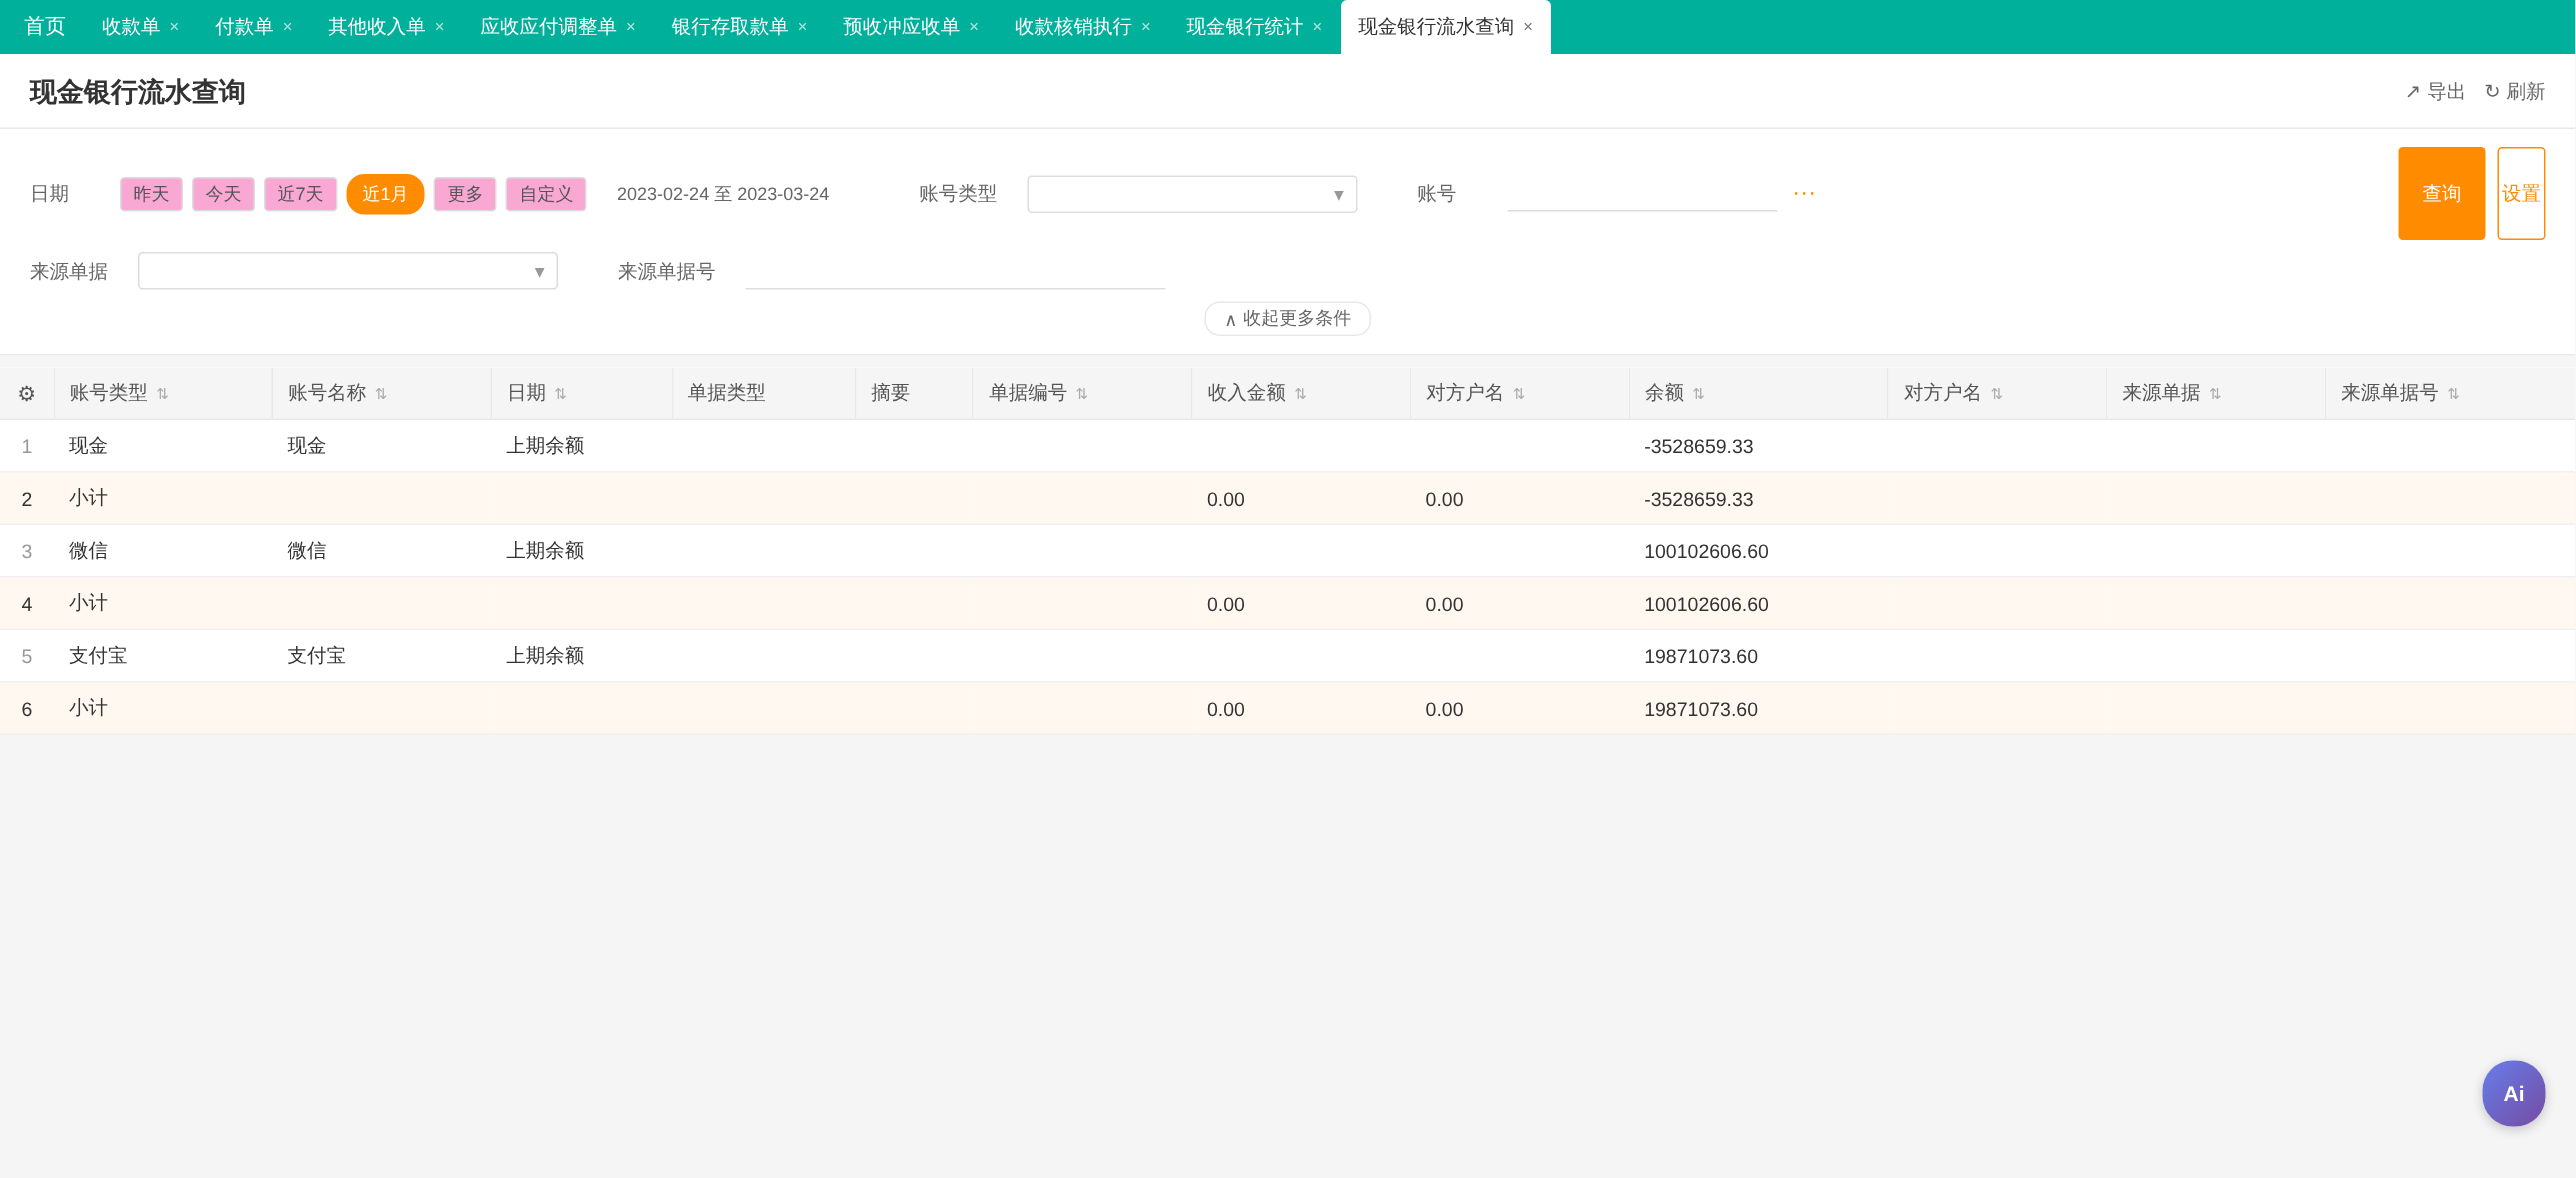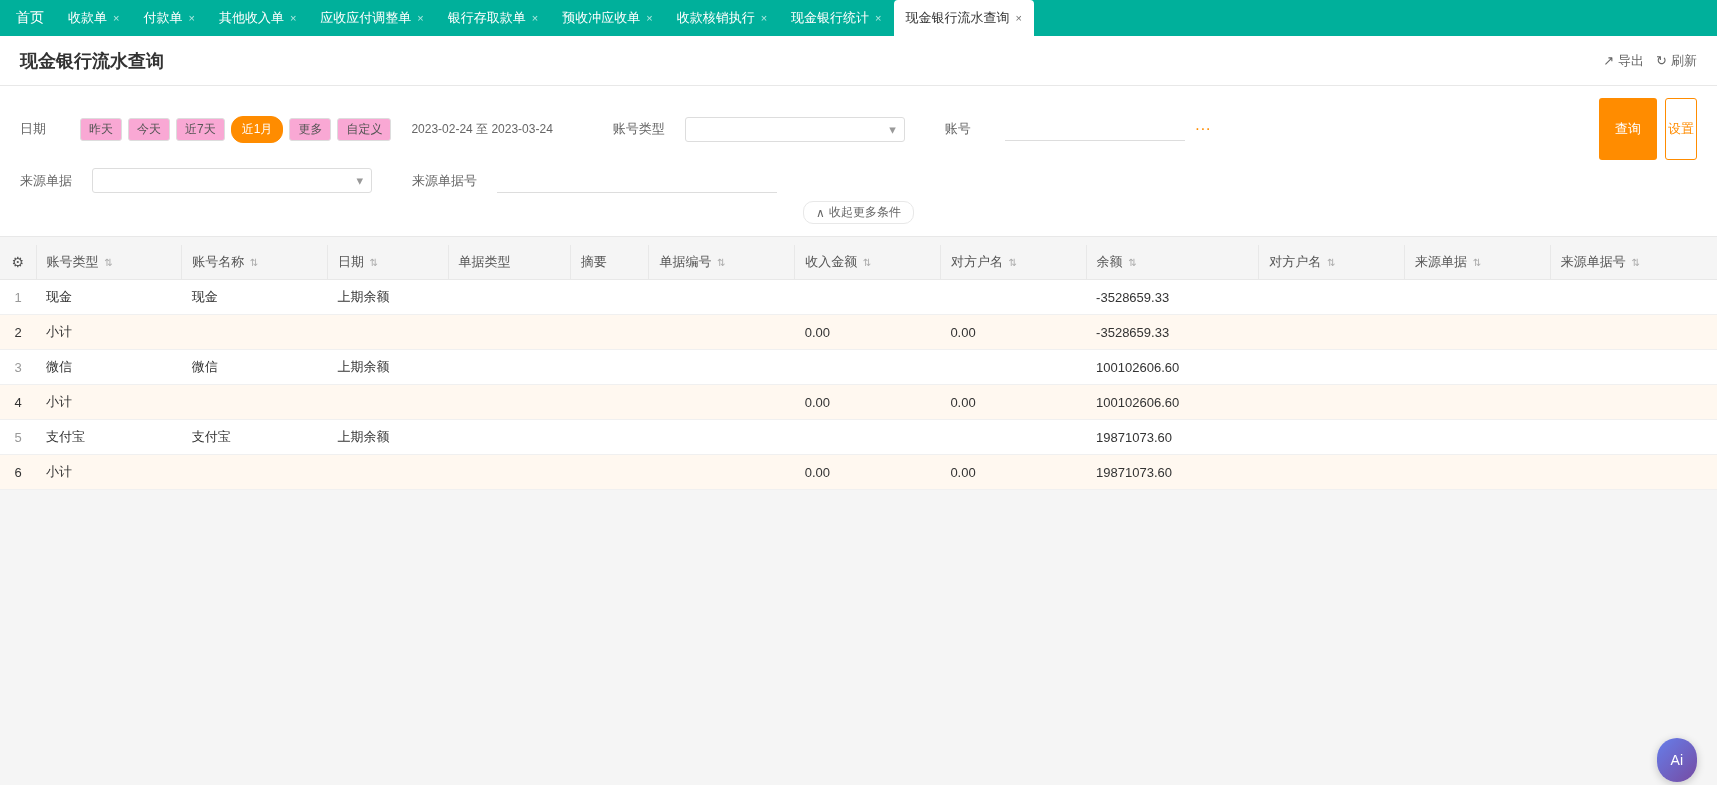--- a/index.html
+++ b/index.html
@@ -239,29 +239,29 @@
       color: #999;
       text-align: center;
       width: 30px;
     }
     .orange-text { color: #ff8c00; }
 
     
     .ai-btn {
       position: fixed;
       right: 20px;
-      bottom: 3px;
+      bottom: 34px;
       background: linear-gradient(135deg, #667eea, #764ba2);
       color: #fff;
       border-radius: 20px;
       padding: 14px 14px;
       font-size: 14px;
       cursor: pointer;
       box-shadow: 0 2px 8px rgba(0,0,0,0.2);
-      font-weight: normal;
+      font-weight: bold;
     }
   </style>
 </head>
 <body>
 
 <div class="top-nav">
   <div class="nav-home">首页</div>
   <div class="nav-item">
     <span>收款单</span>
     <span class="close-x">×</span>

